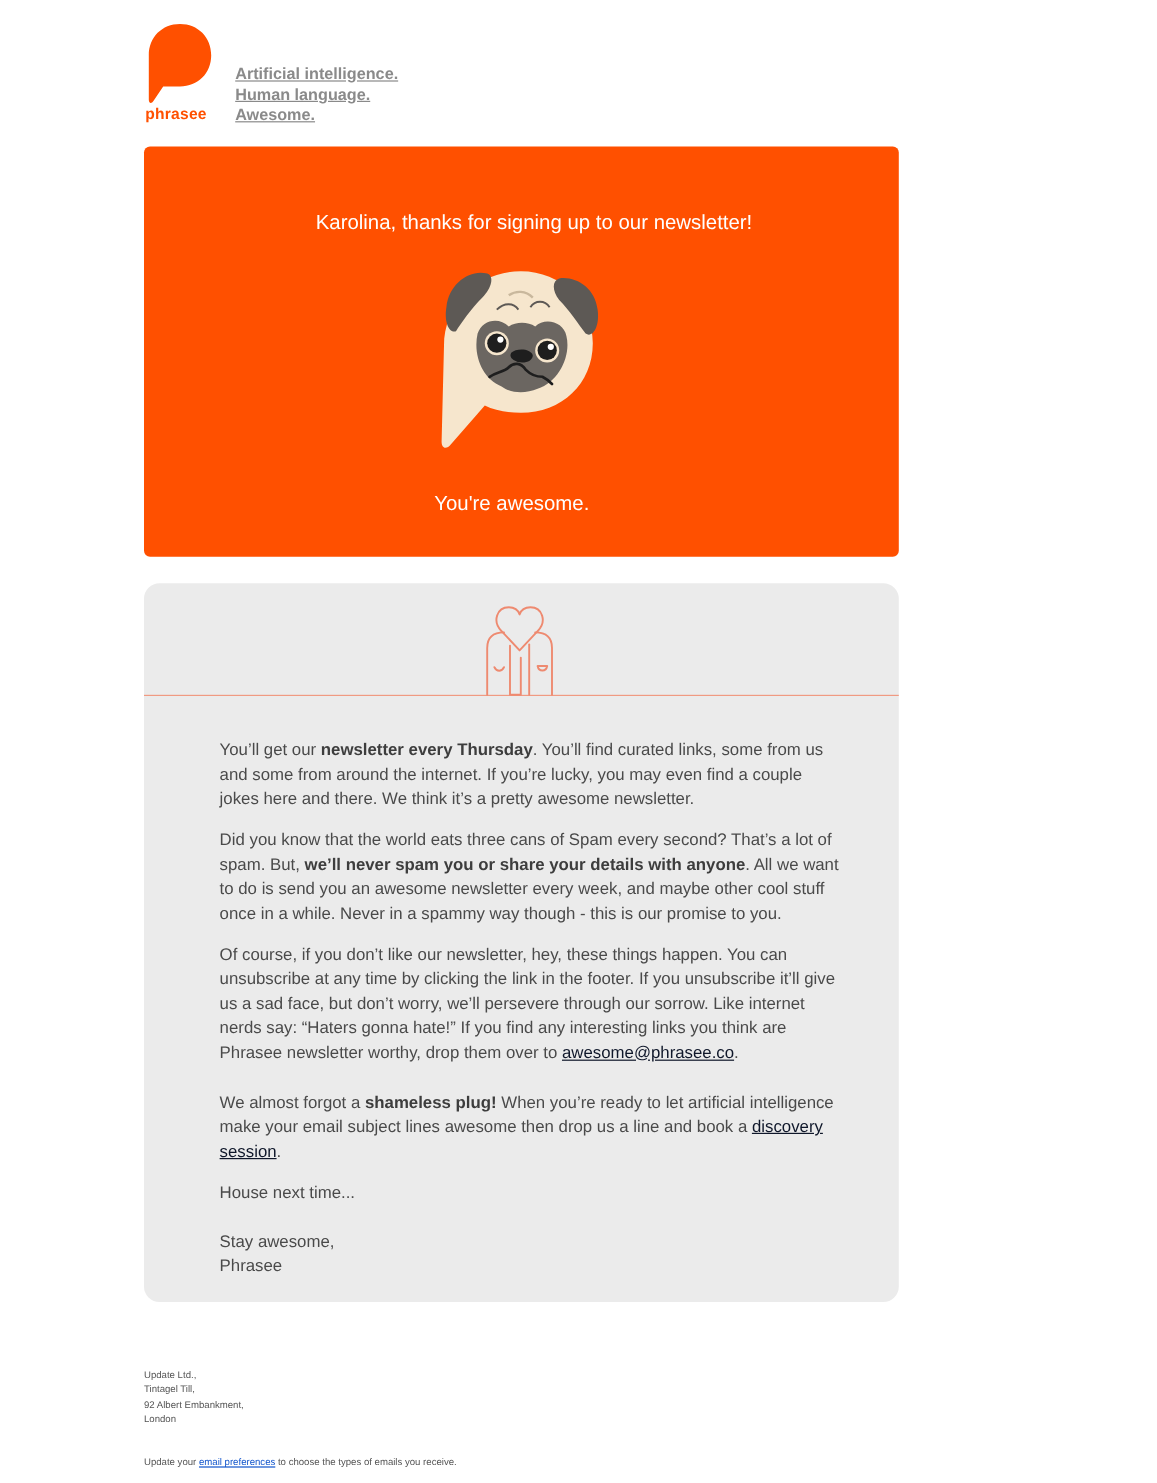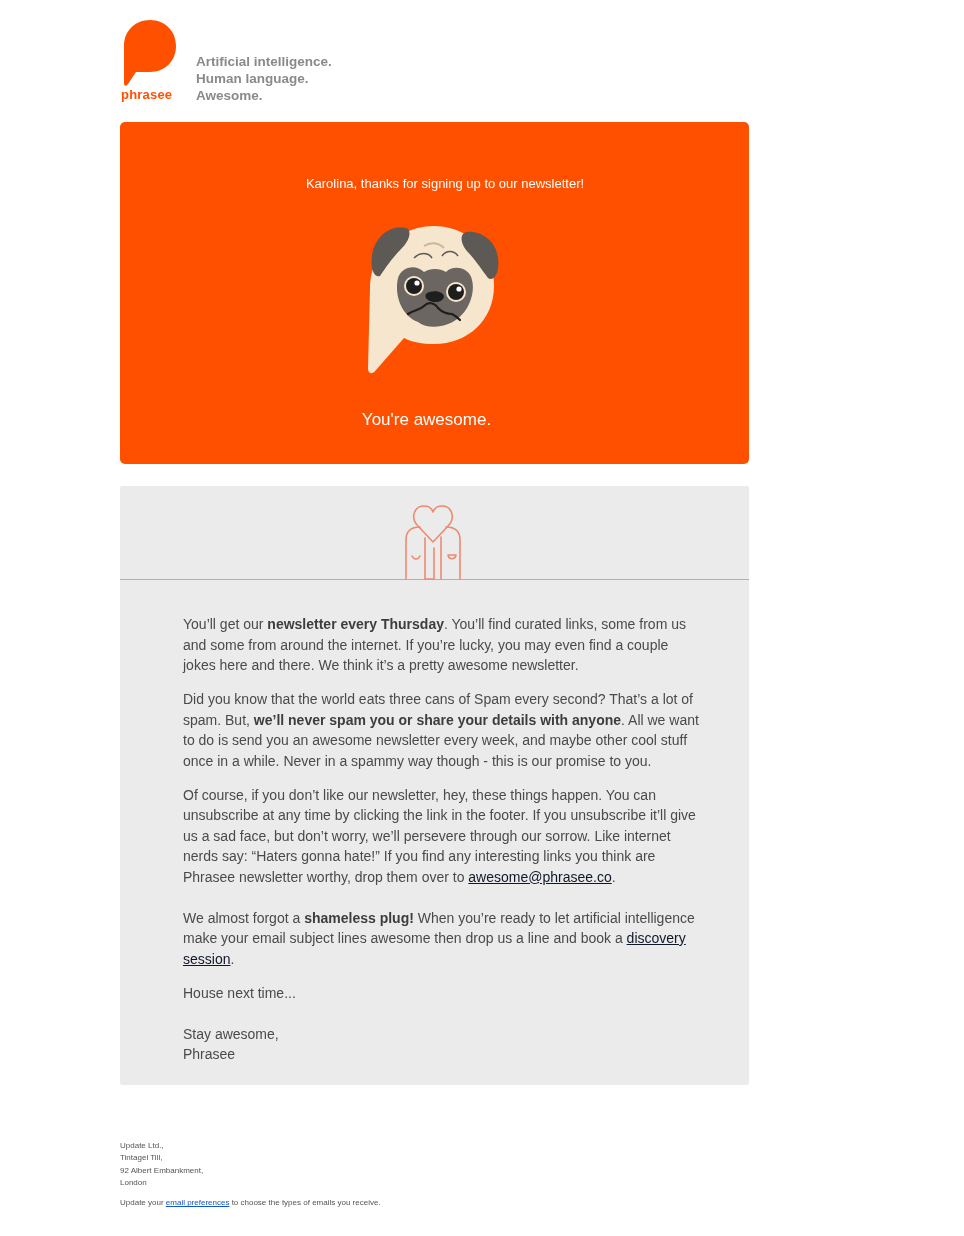--- a/index.html
+++ b/index.html
@@ -3,39 +3,39 @@
   <meta charset="utf-8">
   <style>
     * { box-sizing: border-box; margin: 0; padding: 0; }
     html, body { width: 964px; height: 1236px; background: #ffffff; overflow: hidden; }
     body { font-family: "Liberation Sans", sans-serif; color: #4a4a4a; position: relative; }
 
     .header { position: absolute; left: 120px; top: 16px; width: 240px; height: 90px; }
     .logo-mark { position: absolute; left: 2px; top: 2px; width: 56px; height: 70px; }
     .logo-word { position: absolute; left: 1px; top: 71px; font-size: 13px; font-weight: bold; color: #ff5000; letter-spacing: 0.2px; }
     .tagline { position: absolute; left: 76px; top: 37px; font-size: 13.5px; line-height: 17px; font-weight: bold; color: #8a8a8a; }
-    .tagline div { white-space: nowrap; }
+    .tagline div { white-space: nowrap; text-decoration: underline; }
 
     .hero { position: absolute; left: 120px; top: 122px; width: 629px; height: 342px; background: #ff5000; border-radius: 5px; }
-    .hero-title { position: absolute; left: 0; right: 0; top: 54px; text-align: center; color: #ffffff; font-size: 13px; margin-left: 21px; }
+    .hero-title { position: absolute; left: 0; right: 0; top: 54px; text-align: center; color: #ffffff; font-size: 17px; margin-left: 21px; }
     .pug { position: absolute; left: 242px; top: 96px; width: 144px; height: 162px; }
     .hero-sub { position: absolute; left: 0; right: 16px; top: 288px; text-align: center; color: #ffffff; font-size: 17px; }
 
-    .card { position: absolute; left: 120px; top: 486px; width: 629px; height: 599px; background: #ebebeb; border-radius: 2px; }
+    .card { position: absolute; left: 120px; top: 486px; width: 629px; height: 599px; background: #ebebeb; border-radius: 13px; }
     .card-line { position: absolute; left: 0; right: 0; top: 93px; height: 1px; background: #f09a82; }
     .friends { position: absolute; left: 268px; top: 14px; width: 90px; height: 82px; }
 
     .body-text { position: absolute; left: 63px; top: 128px; width: 520px; font-size: 14px; line-height: 20.5px; color: #4a4a4a; }
     .body-text p { margin-bottom: 13.5px; }
     .body-text b { color: #3d3d3d; }
     .body-text a { color: #0f172a; text-decoration: underline; }
     .p-gap { height: 7px; }
 
     .footer { position: absolute; left: 120px; top: 1140px; font-size: 8px; line-height: 12.3px; color: #555; }
-    .footer .pref { margin-top: 8px; }
+    .footer .pref { margin-top: 24px; }
     .footer a { color: #1155cc; text-decoration: underline; }
   </style>
 </head>
 <body>
 
 <div class="header">
   <svg class="logo-mark" viewBox="0 0 56 70">
     <path d="M28 2 C43 2 54 13 54 28 C54 43 43 54 28 54 L14 54 L6 66 C4 69 2 68 2 65 L2 28 C2 13 13 2 28 2 Z" fill="#ff5000"></path>
   </svg>
   <div class="logo-word">phrasee</div>

